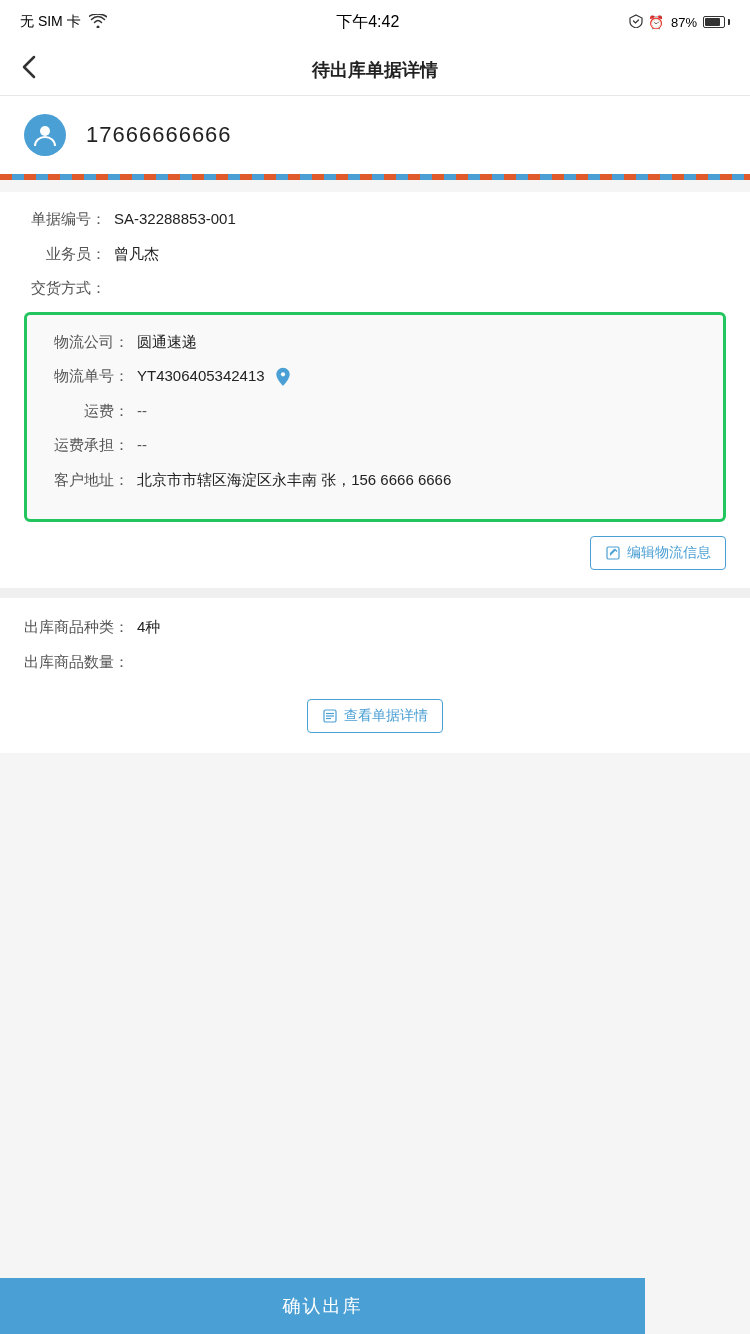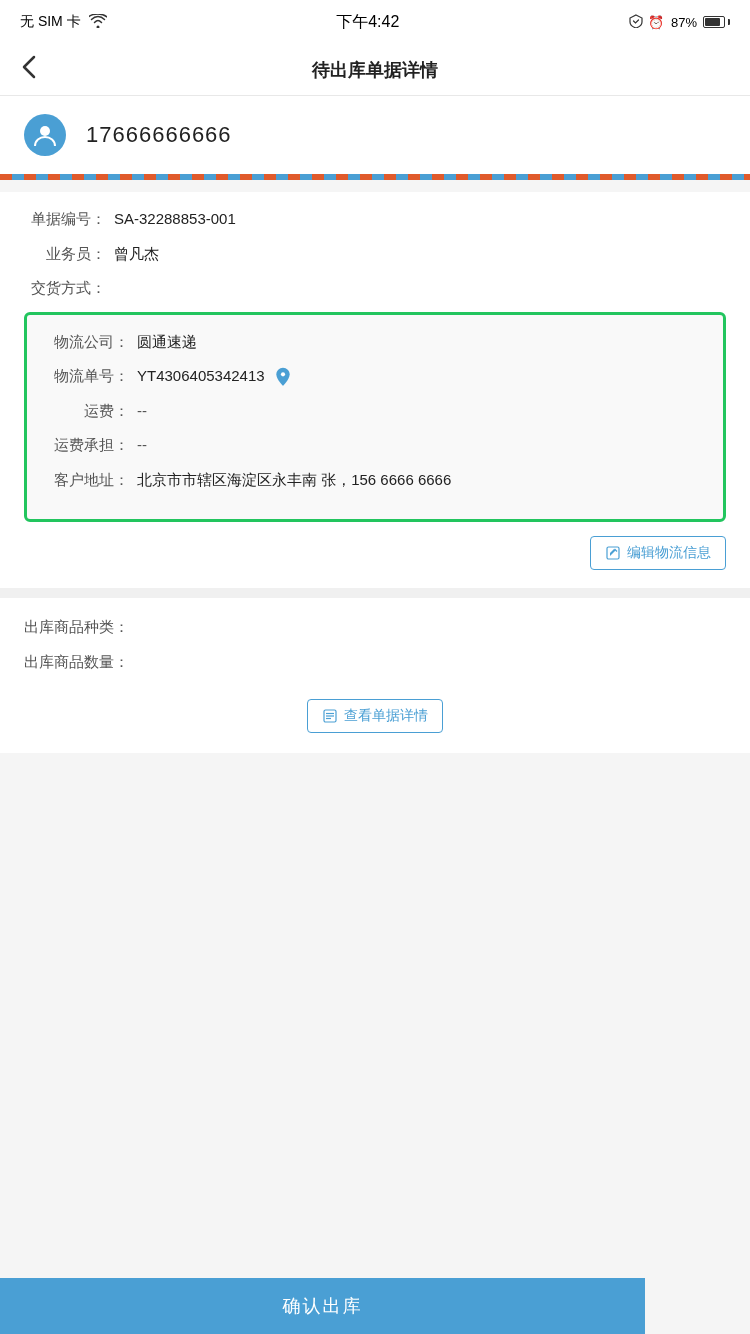--- a/index.html
+++ b/index.html
@@ -342,20 +342,21 @@
       <span>编辑物流信息</span>
     </button>
   </div>
 </div>
 
 <div class="gray-divider"></div>
 
 <div class="products-section">
   <div class="info-row">
     <span class="info-label">出库商品种类：</span>
+    <span class="info-value">4种</span>
   </div>
   <div class="info-row">
     <span class="info-label">出库商品数量：</span>
   </div>
 
   <div class="view-details-btn">
     <button class="btn-outline">
       <svg viewBox="0 0 16 16" fill="none" width="16" height="16">
         <rect x="2" y="2" width="12" height="12" rx="1.5" stroke="#4a9fd4" stroke-width="1.2"></rect>
         <line x1="4" y1="5.5" x2="12" y2="5.5" stroke="#4a9fd4" stroke-width="1.2"></line>

